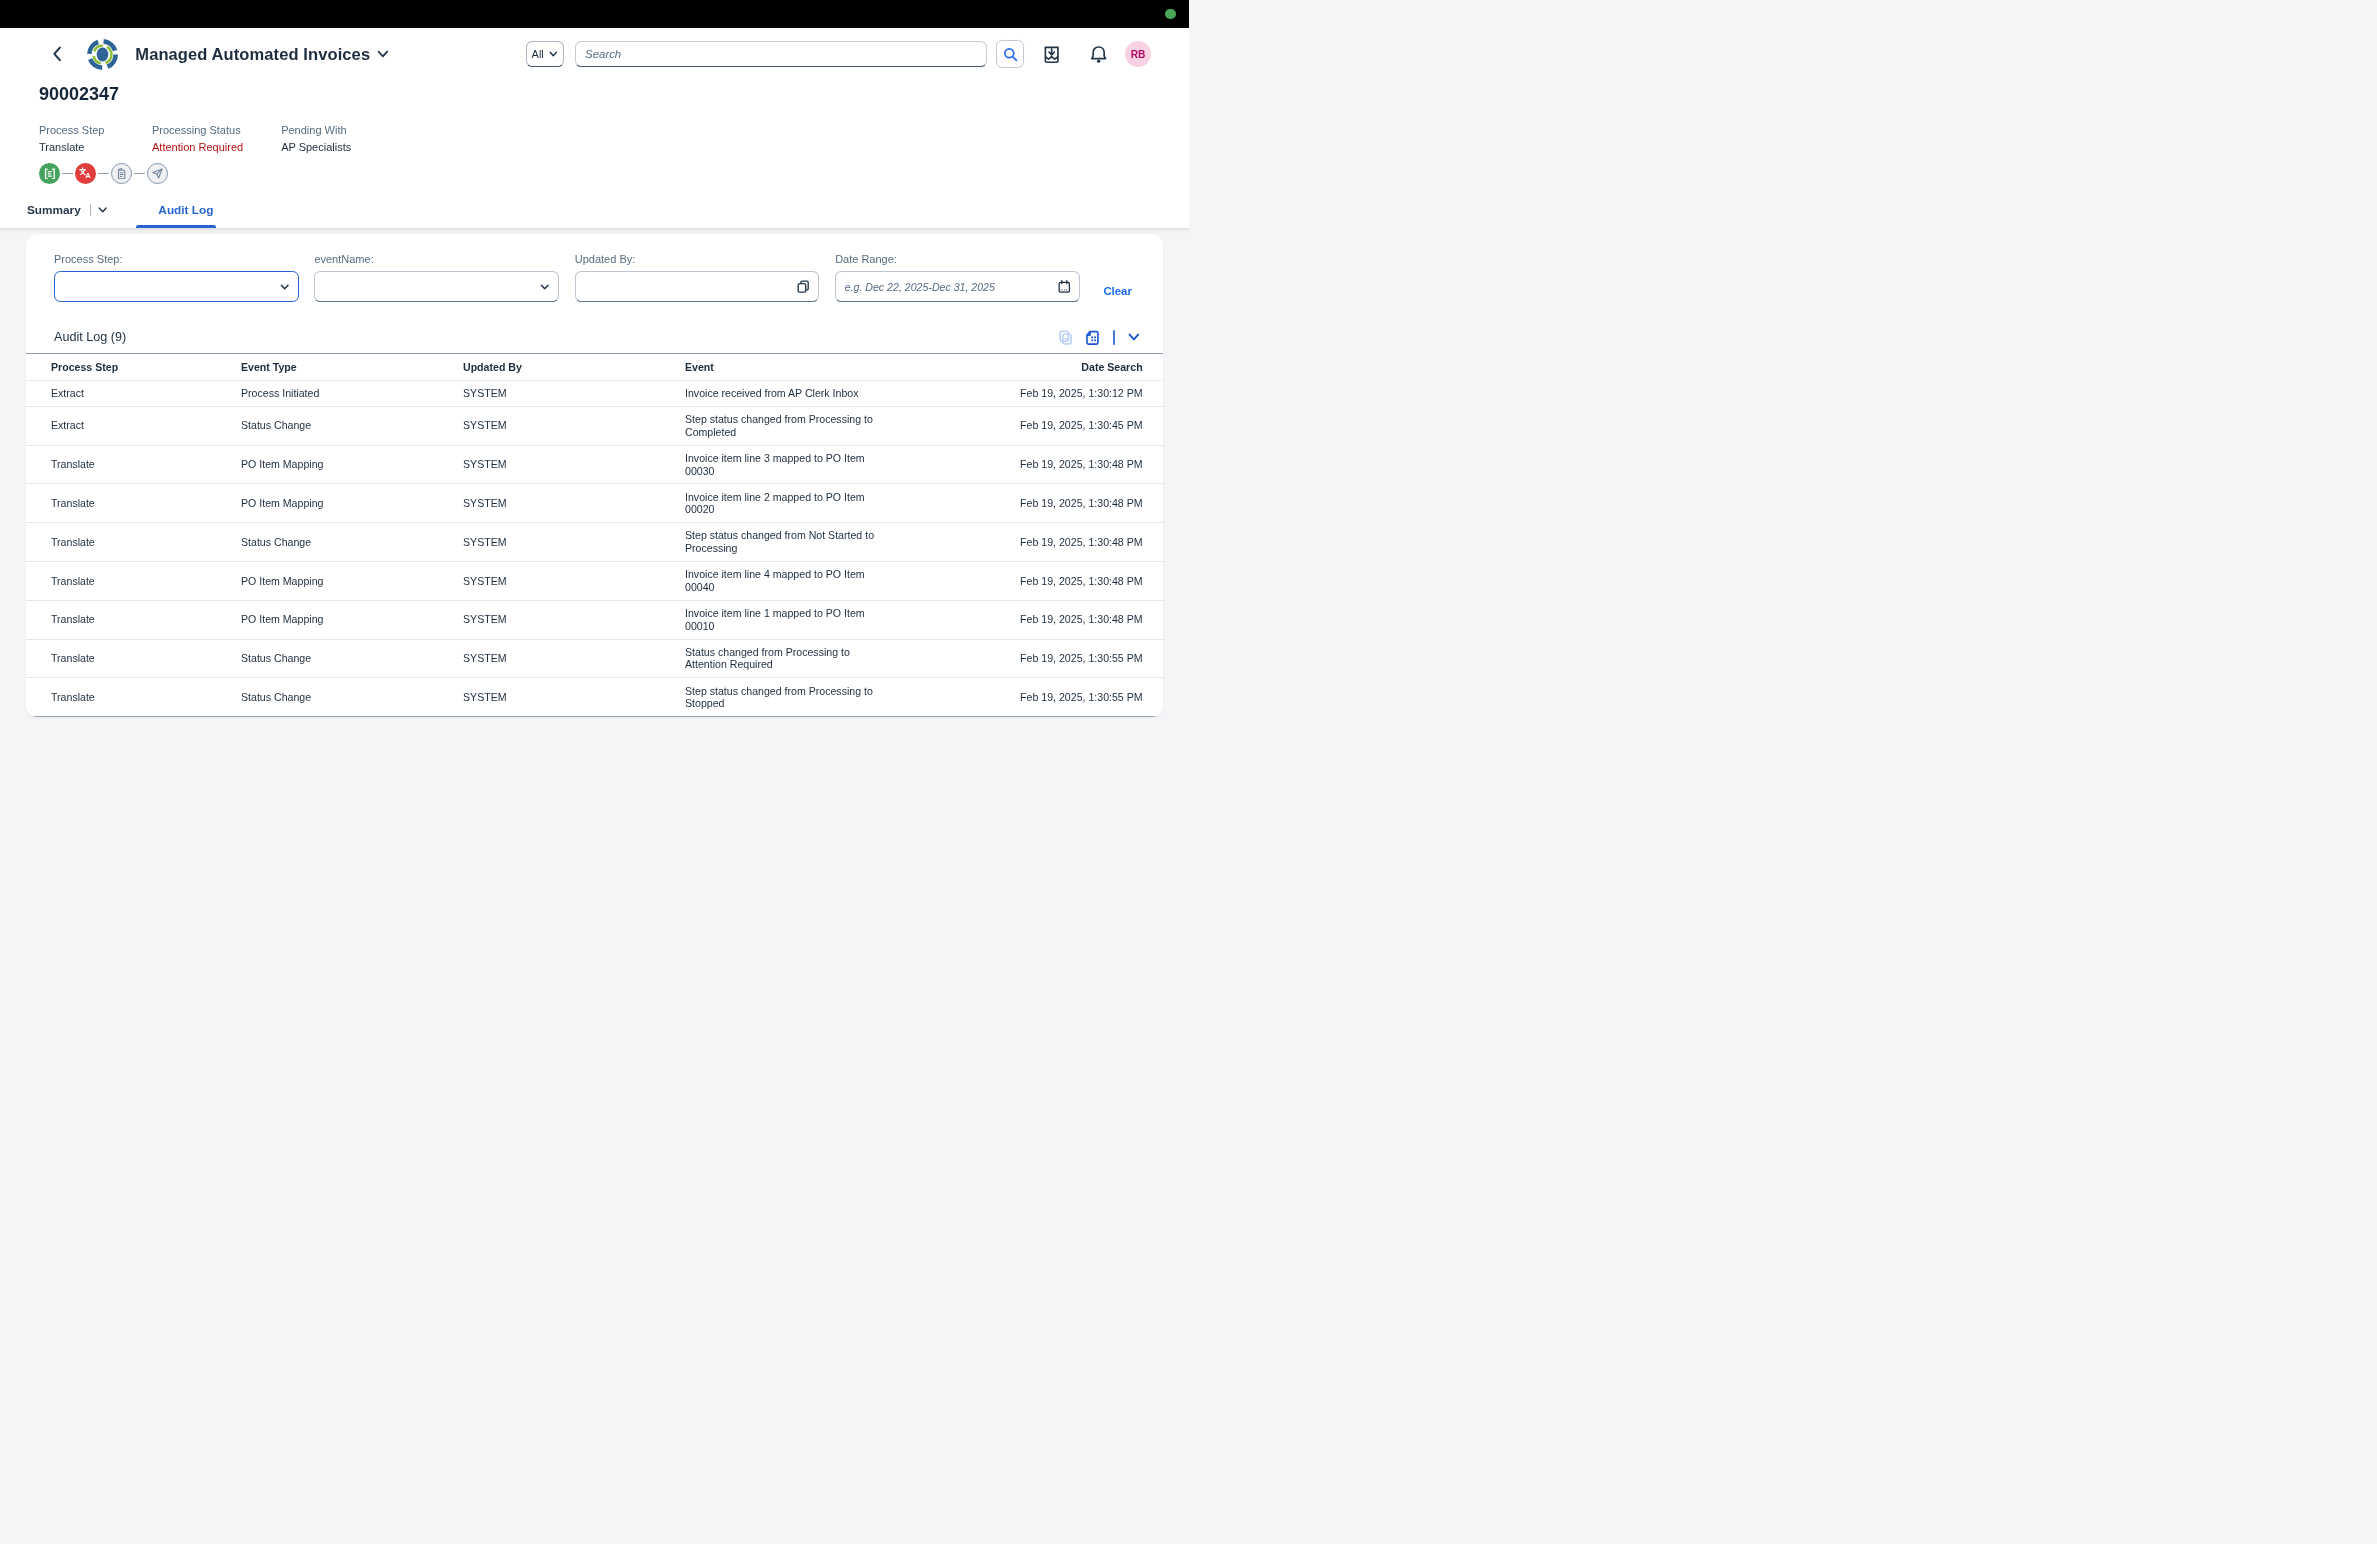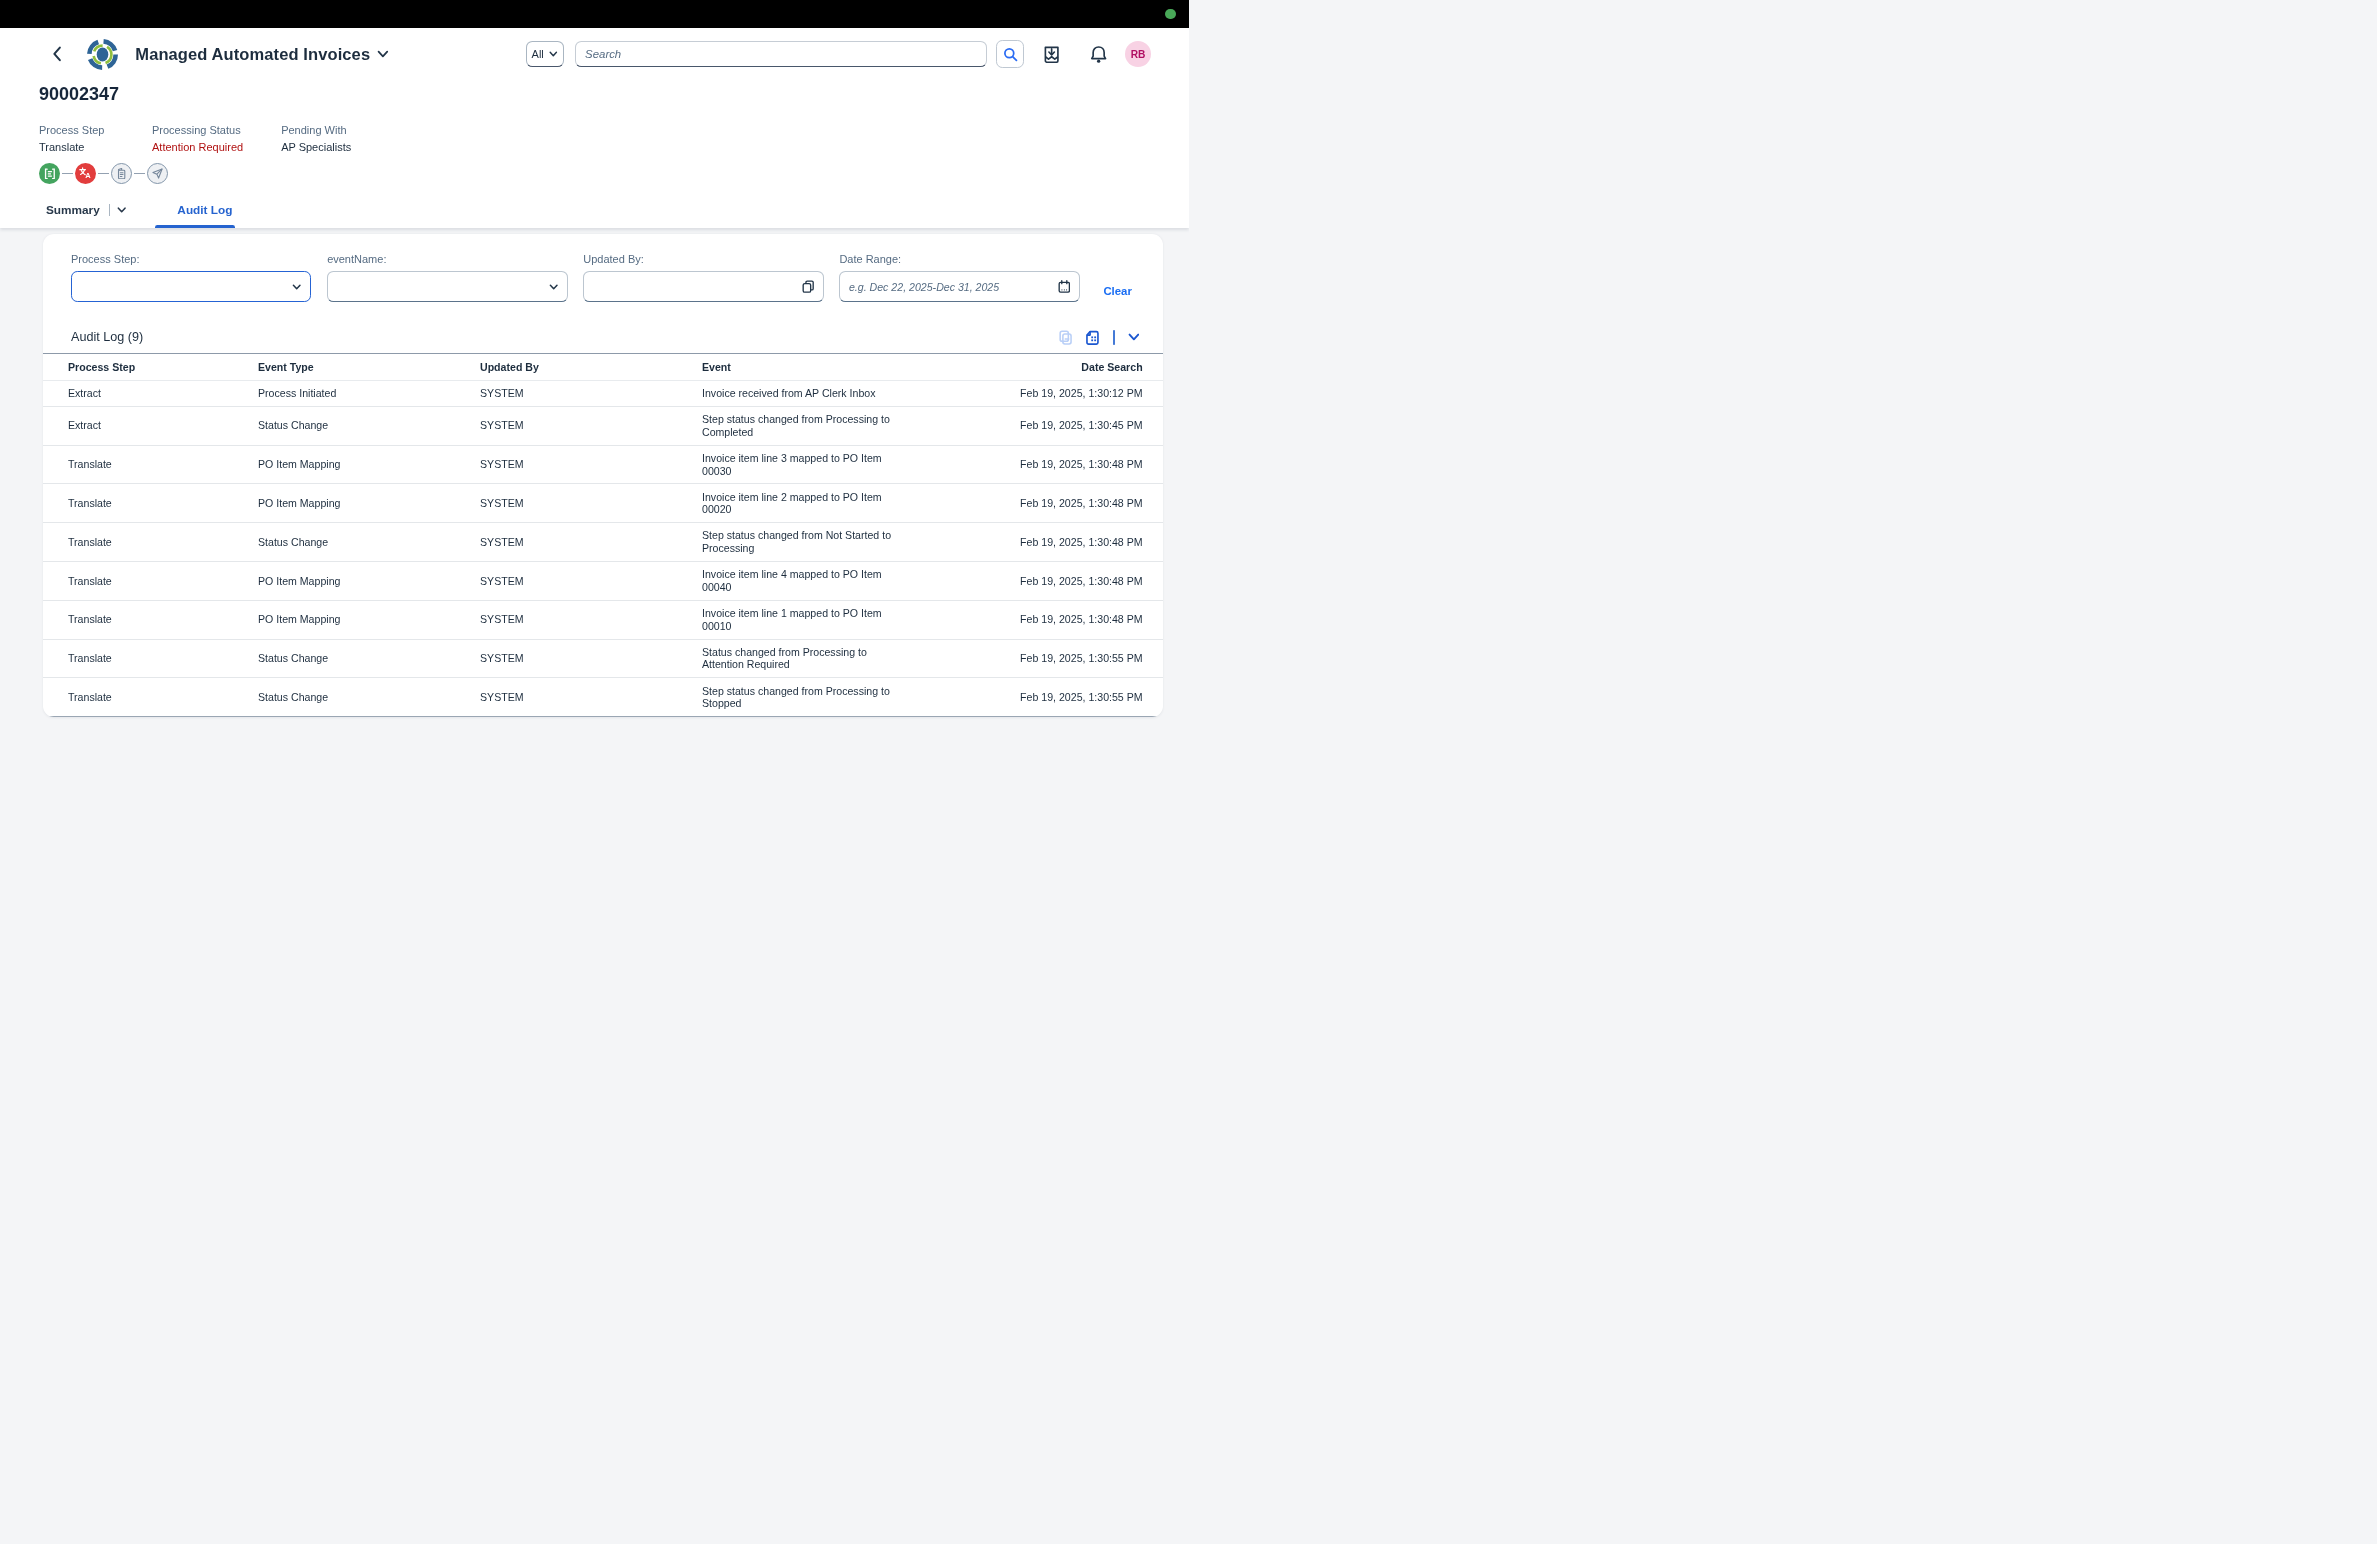--- a/index.html
+++ b/index.html
@@ -41,30 +41,30 @@
   .attr-value.negative { color:#b01111; }
 
   .flow { display:flex; align-items:center; margin:10.2px 0 0 39px; }
   .flow-node { width:21px; height:21px; border-radius:50%; display:flex; align-items:center; justify-content:center; cursor:pointer; }
   .flow-node.done { background:#44a45f; }
   .flow-node.error { background:#e23d3d; }
   .flow-node.pending { background:#eef0f3; border:1.6px solid #8396aa; }
   .flow-link { width:10.2px; height:1.6px; background:#93a1b1; margin:0 2.4px; }
 
   .tabs { display:flex; align-items:flex-end; margin-top:15.7px; padding-left:27px; height:28px; }
-  .tab { position:relative; display:flex; align-items:center; gap:7px; padding-bottom:11px; cursor:pointer;margin-left:19px; }
+  .tab { position:relative; display:flex; align-items:center; gap:7px; padding-bottom:11px; cursor:pointer; }
   .tab-label { font-size:11.8px; font-weight:700; color:#29394b; }
   .tab-sep { width:0.8px; height:11.8px; background:#aab6c2; margin-left:2.4px; }
   .tab.active { margin-left:31px; }
   .tab.active .tab-label { color:#2563cf;margin-left:20px; }
   .tab.active::after { content:""; position:absolute; left:-2.4px; right:-2.4px; bottom:0; height:3.1px;
       background:#2563cf; border-radius:2.4px 2.4px 0 0; }
 
   
-  .content { padding:6.3px 26px 0 26px;margin-left:17px; }
+  .content { padding:6.3px 26px 0 26px; }
   .card { background:#fff; border-radius:11px; box-shadow:0 0.8px 2.4px rgba(34,53,72,.08); overflow:hidden; }
 
   .filters { display:flex; align-items:flex-end; padding:19px 28px 19px 28px; gap:15.7px; }
   .field { flex:1; }
   .field-label { font-size:11px; color:#556b82; margin-bottom:6.3px; }
   .control { height:31px; border-radius:6.3px; background:#fff; display:flex; align-items:center; padding:0 8.6px;
      border:0.8px solid #bcc6d0; border-bottom-color:#5b738b; cursor:text; }
   .control.select { justify-content:flex-end; cursor:pointer; }
   .control.focused { border:1.6px solid #2563d4; }
   .control input { border:none; outline:none; width:100%; font-size:10.6px; font-family:inherit; color:#1d2d3e; background:transparent; }

